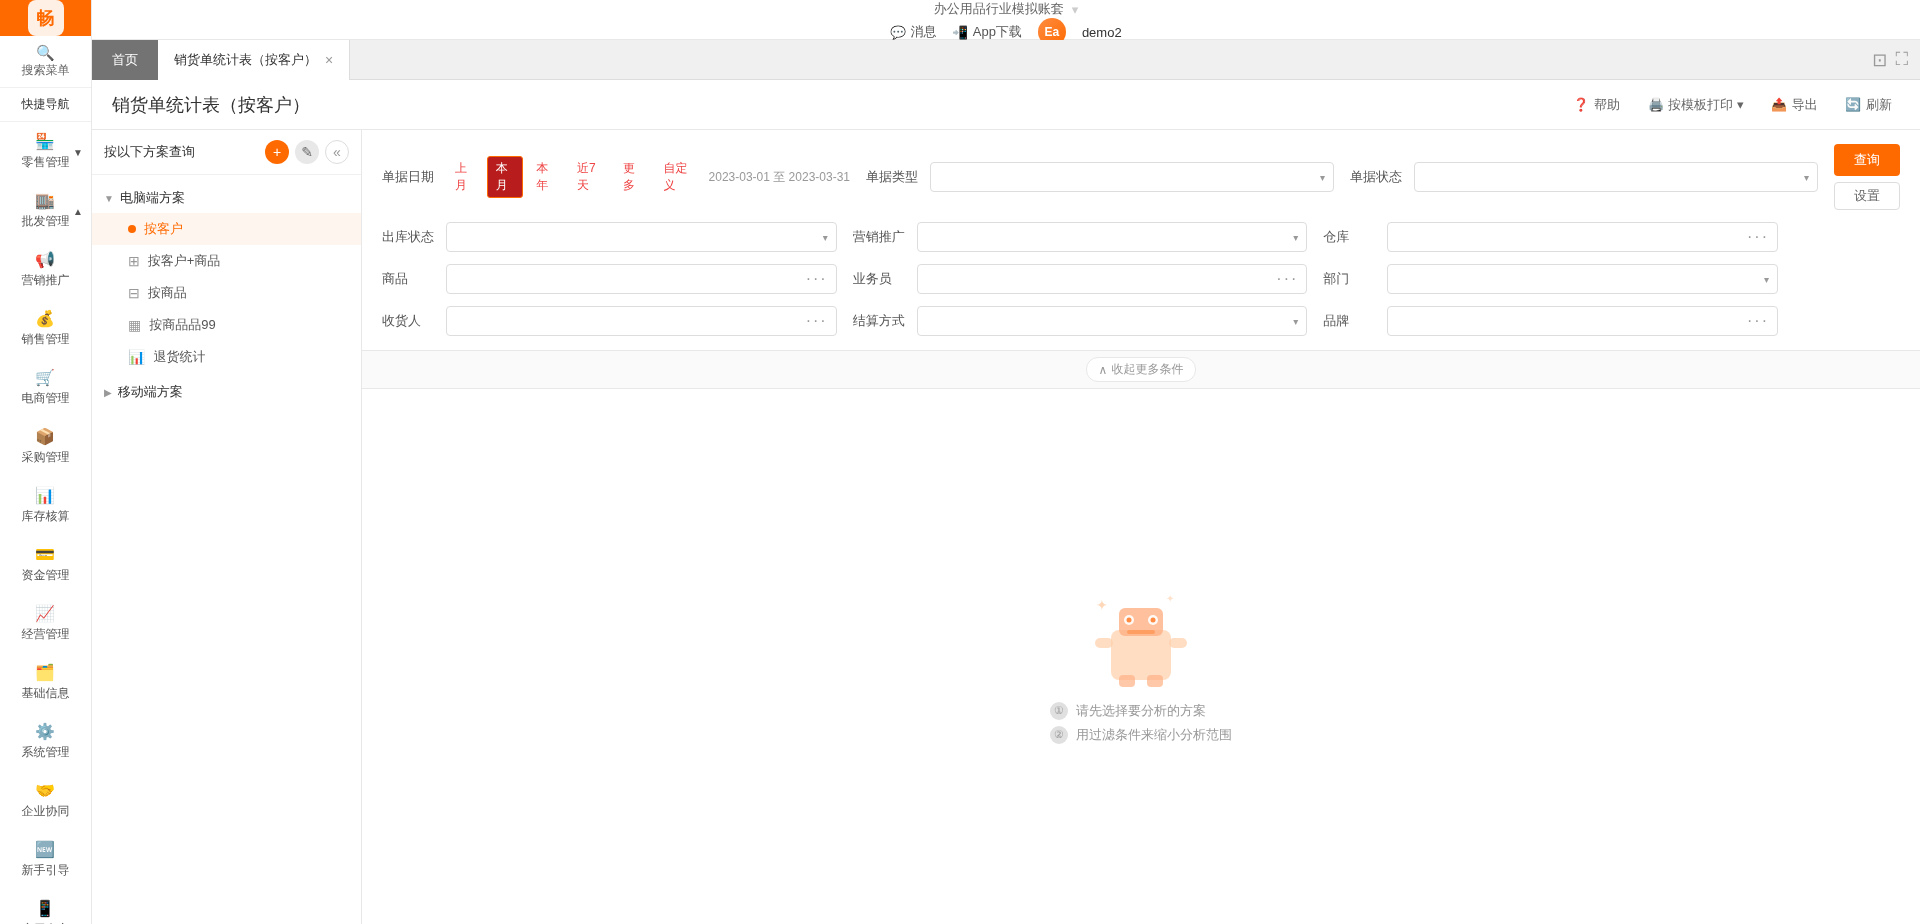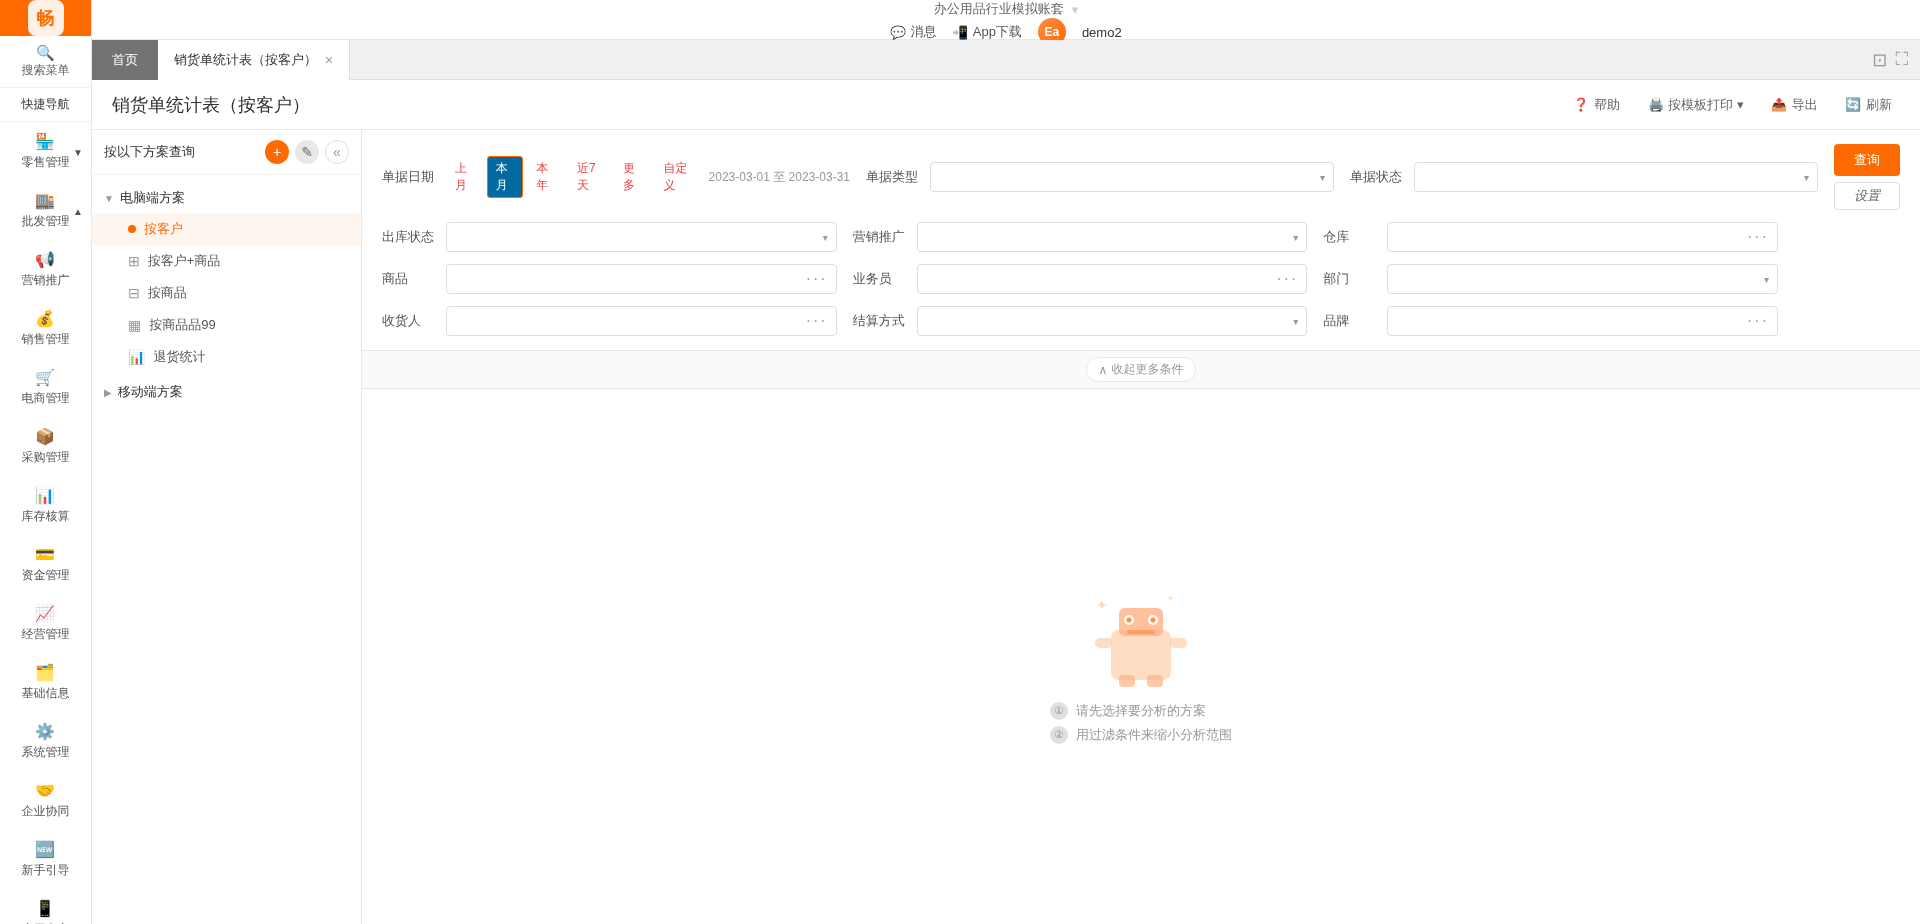--- a/index.html
+++ b/index.html
@@ -163,21 +163,21 @@
       border-radius: 4px;
     }
     .btn-query {
       background: #ff6a00; color: #fff; border: none;
       padding: 6px 20px; border-radius: 4px; font-size: 13px;
       cursor: pointer; height: 32px;
     }
     .btn-settings {
       background: #fff; color: #666; border: 1px solid #ddd;
       padding: 4px 16px; border-radius: 4px; font-size: 13px;
-      cursor: pointer; height: 28px; font-style: italic;
+      cursor: pointer; height: 28px;
     }
 
     
     .body-layout {
       flex: 1;
       display: flex;
       overflow: hidden;
     }
 
     
@@ -284,21 +284,21 @@
       flex: 1;
     }
     .date-btns {
       display: flex; align-items: center; gap: 4px;
     }
     .date-btn {
       padding: 3px 8px; font-size: 12px; border-radius: 3px;
       color: #ef4444; cursor: pointer; border: 1px solid transparent;
     }
     .date-btn.active {
-      background: #0369a1; color: #fff; border-color: #ff6a00;
+      background: #b91c1c; color: #fff; border-color: #ff6a00;
     }
     .date-range {
       font-size: 12px; color: #999;
       white-space: nowrap;
     }
 
     
     .collapse-row {
       display: flex; align-items: center; justify-content: center;
       padding: 6px;

